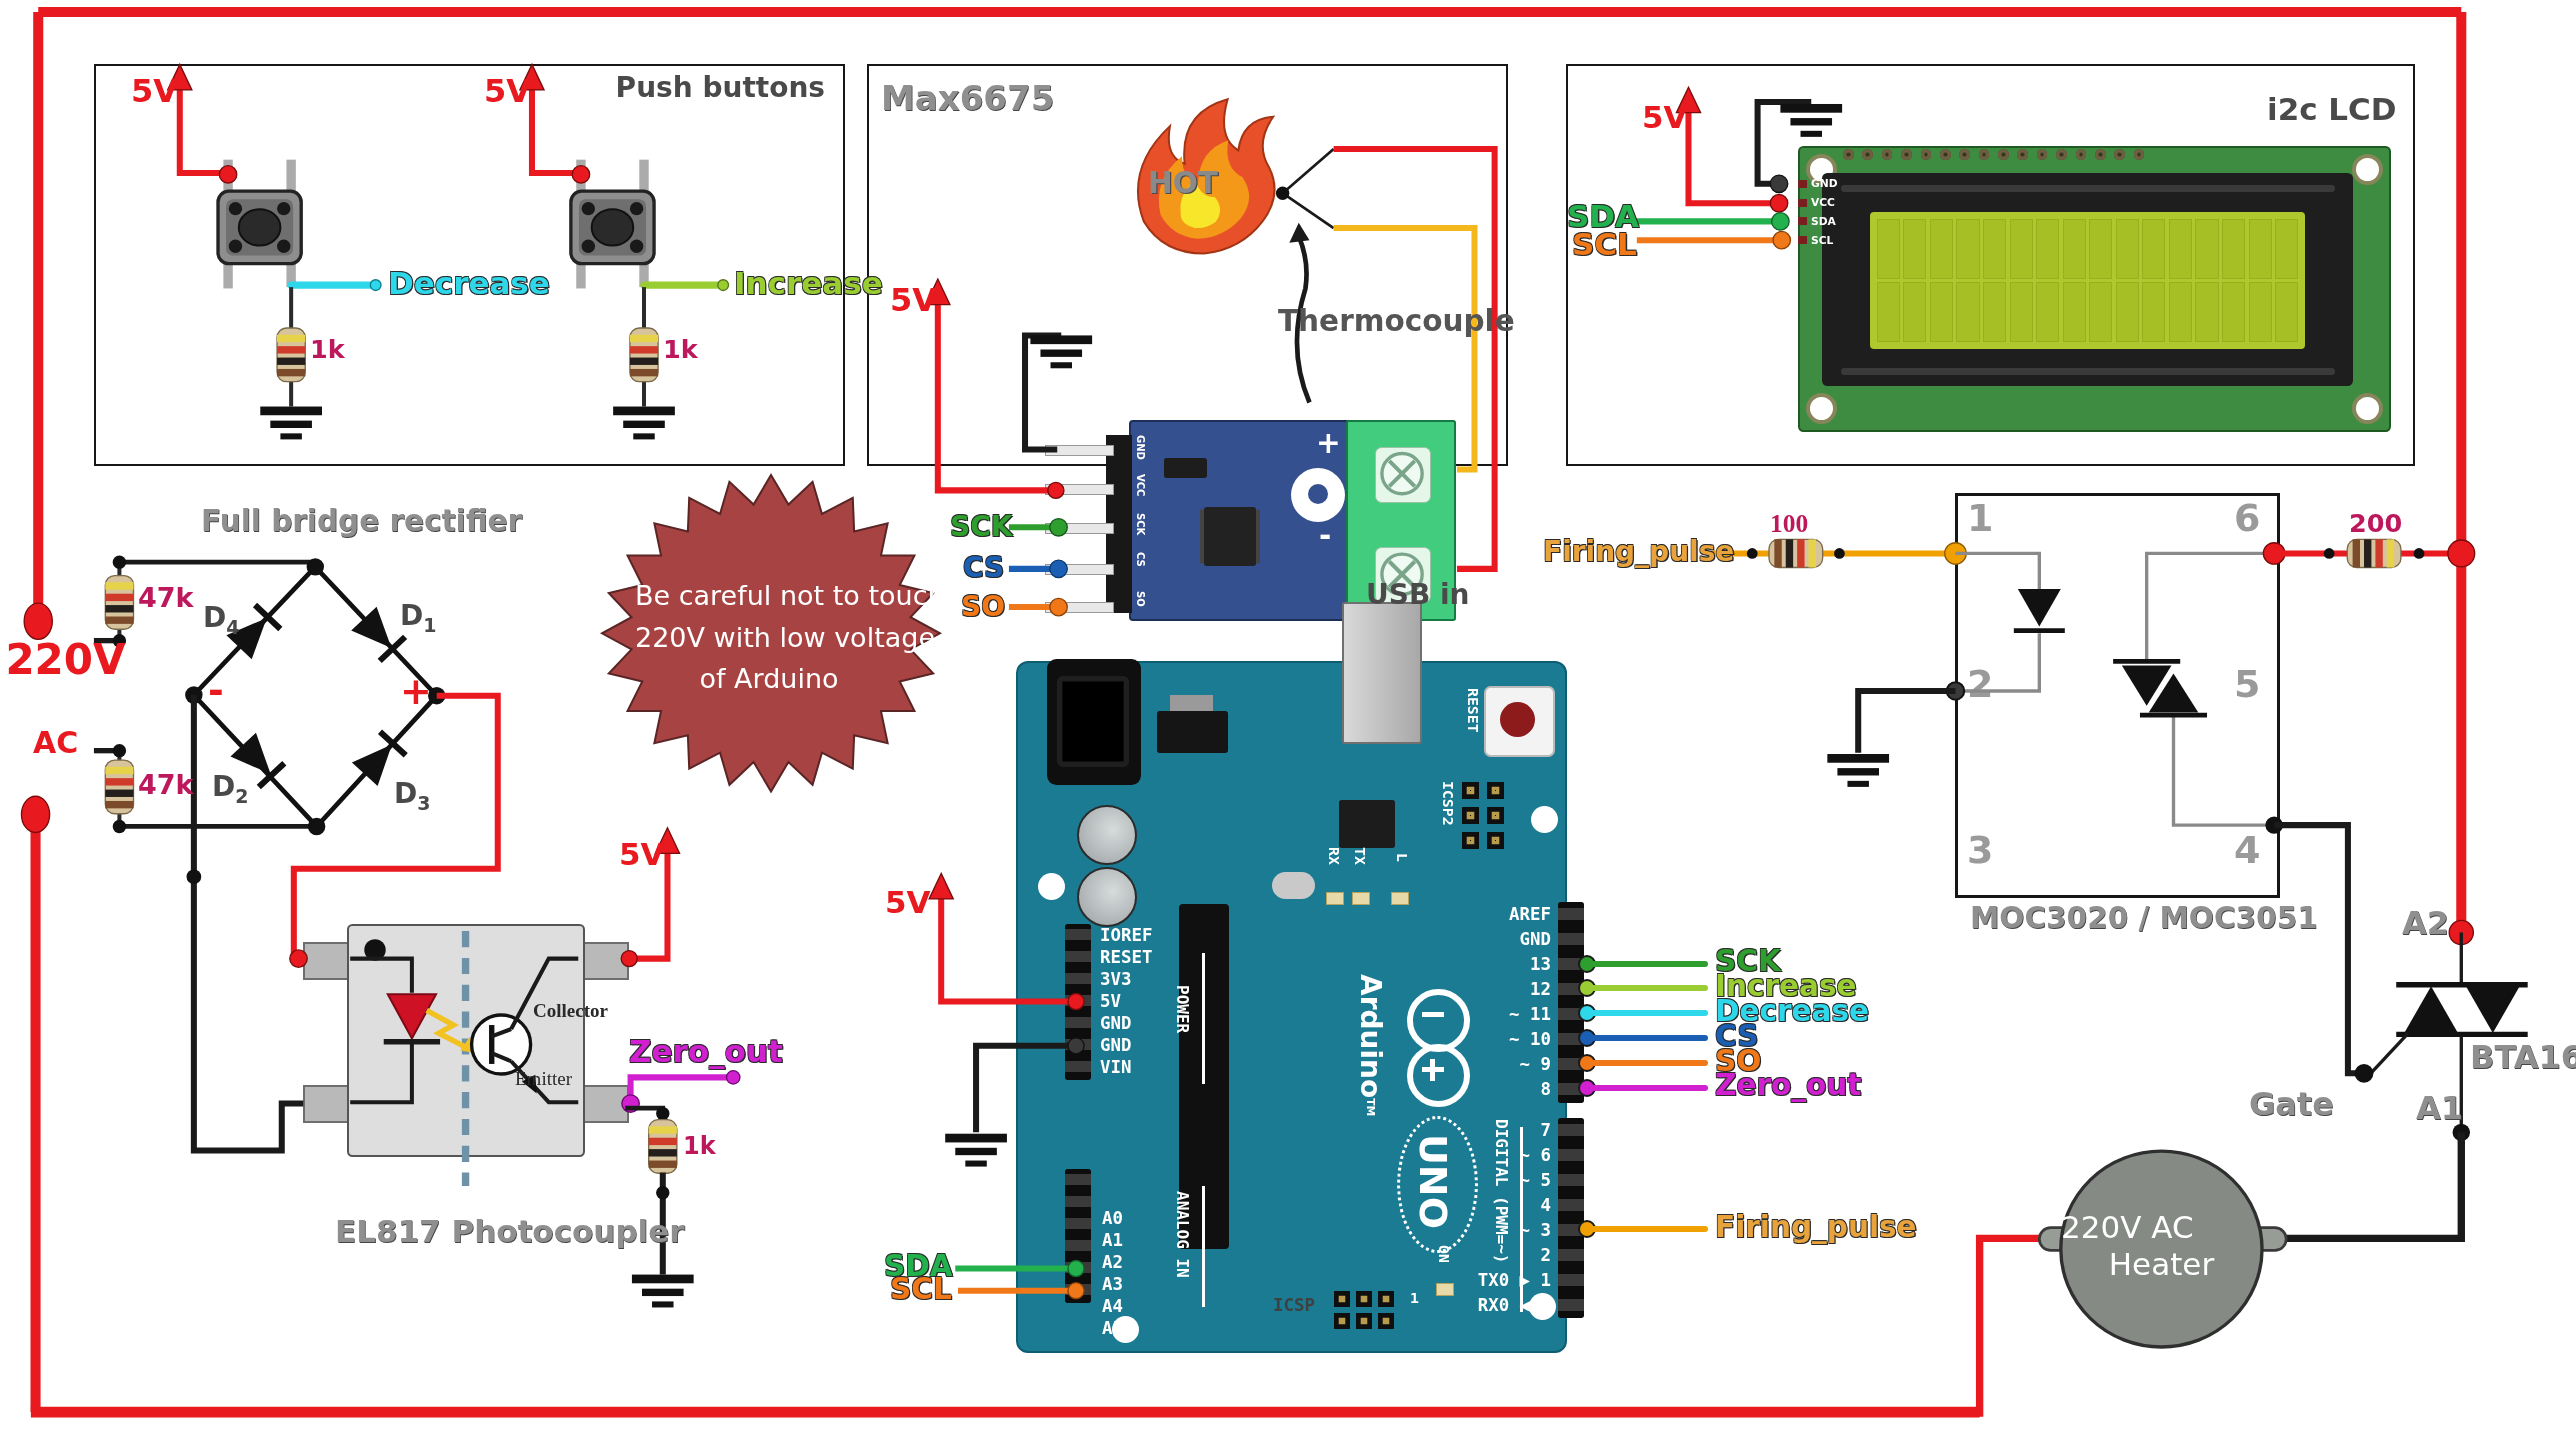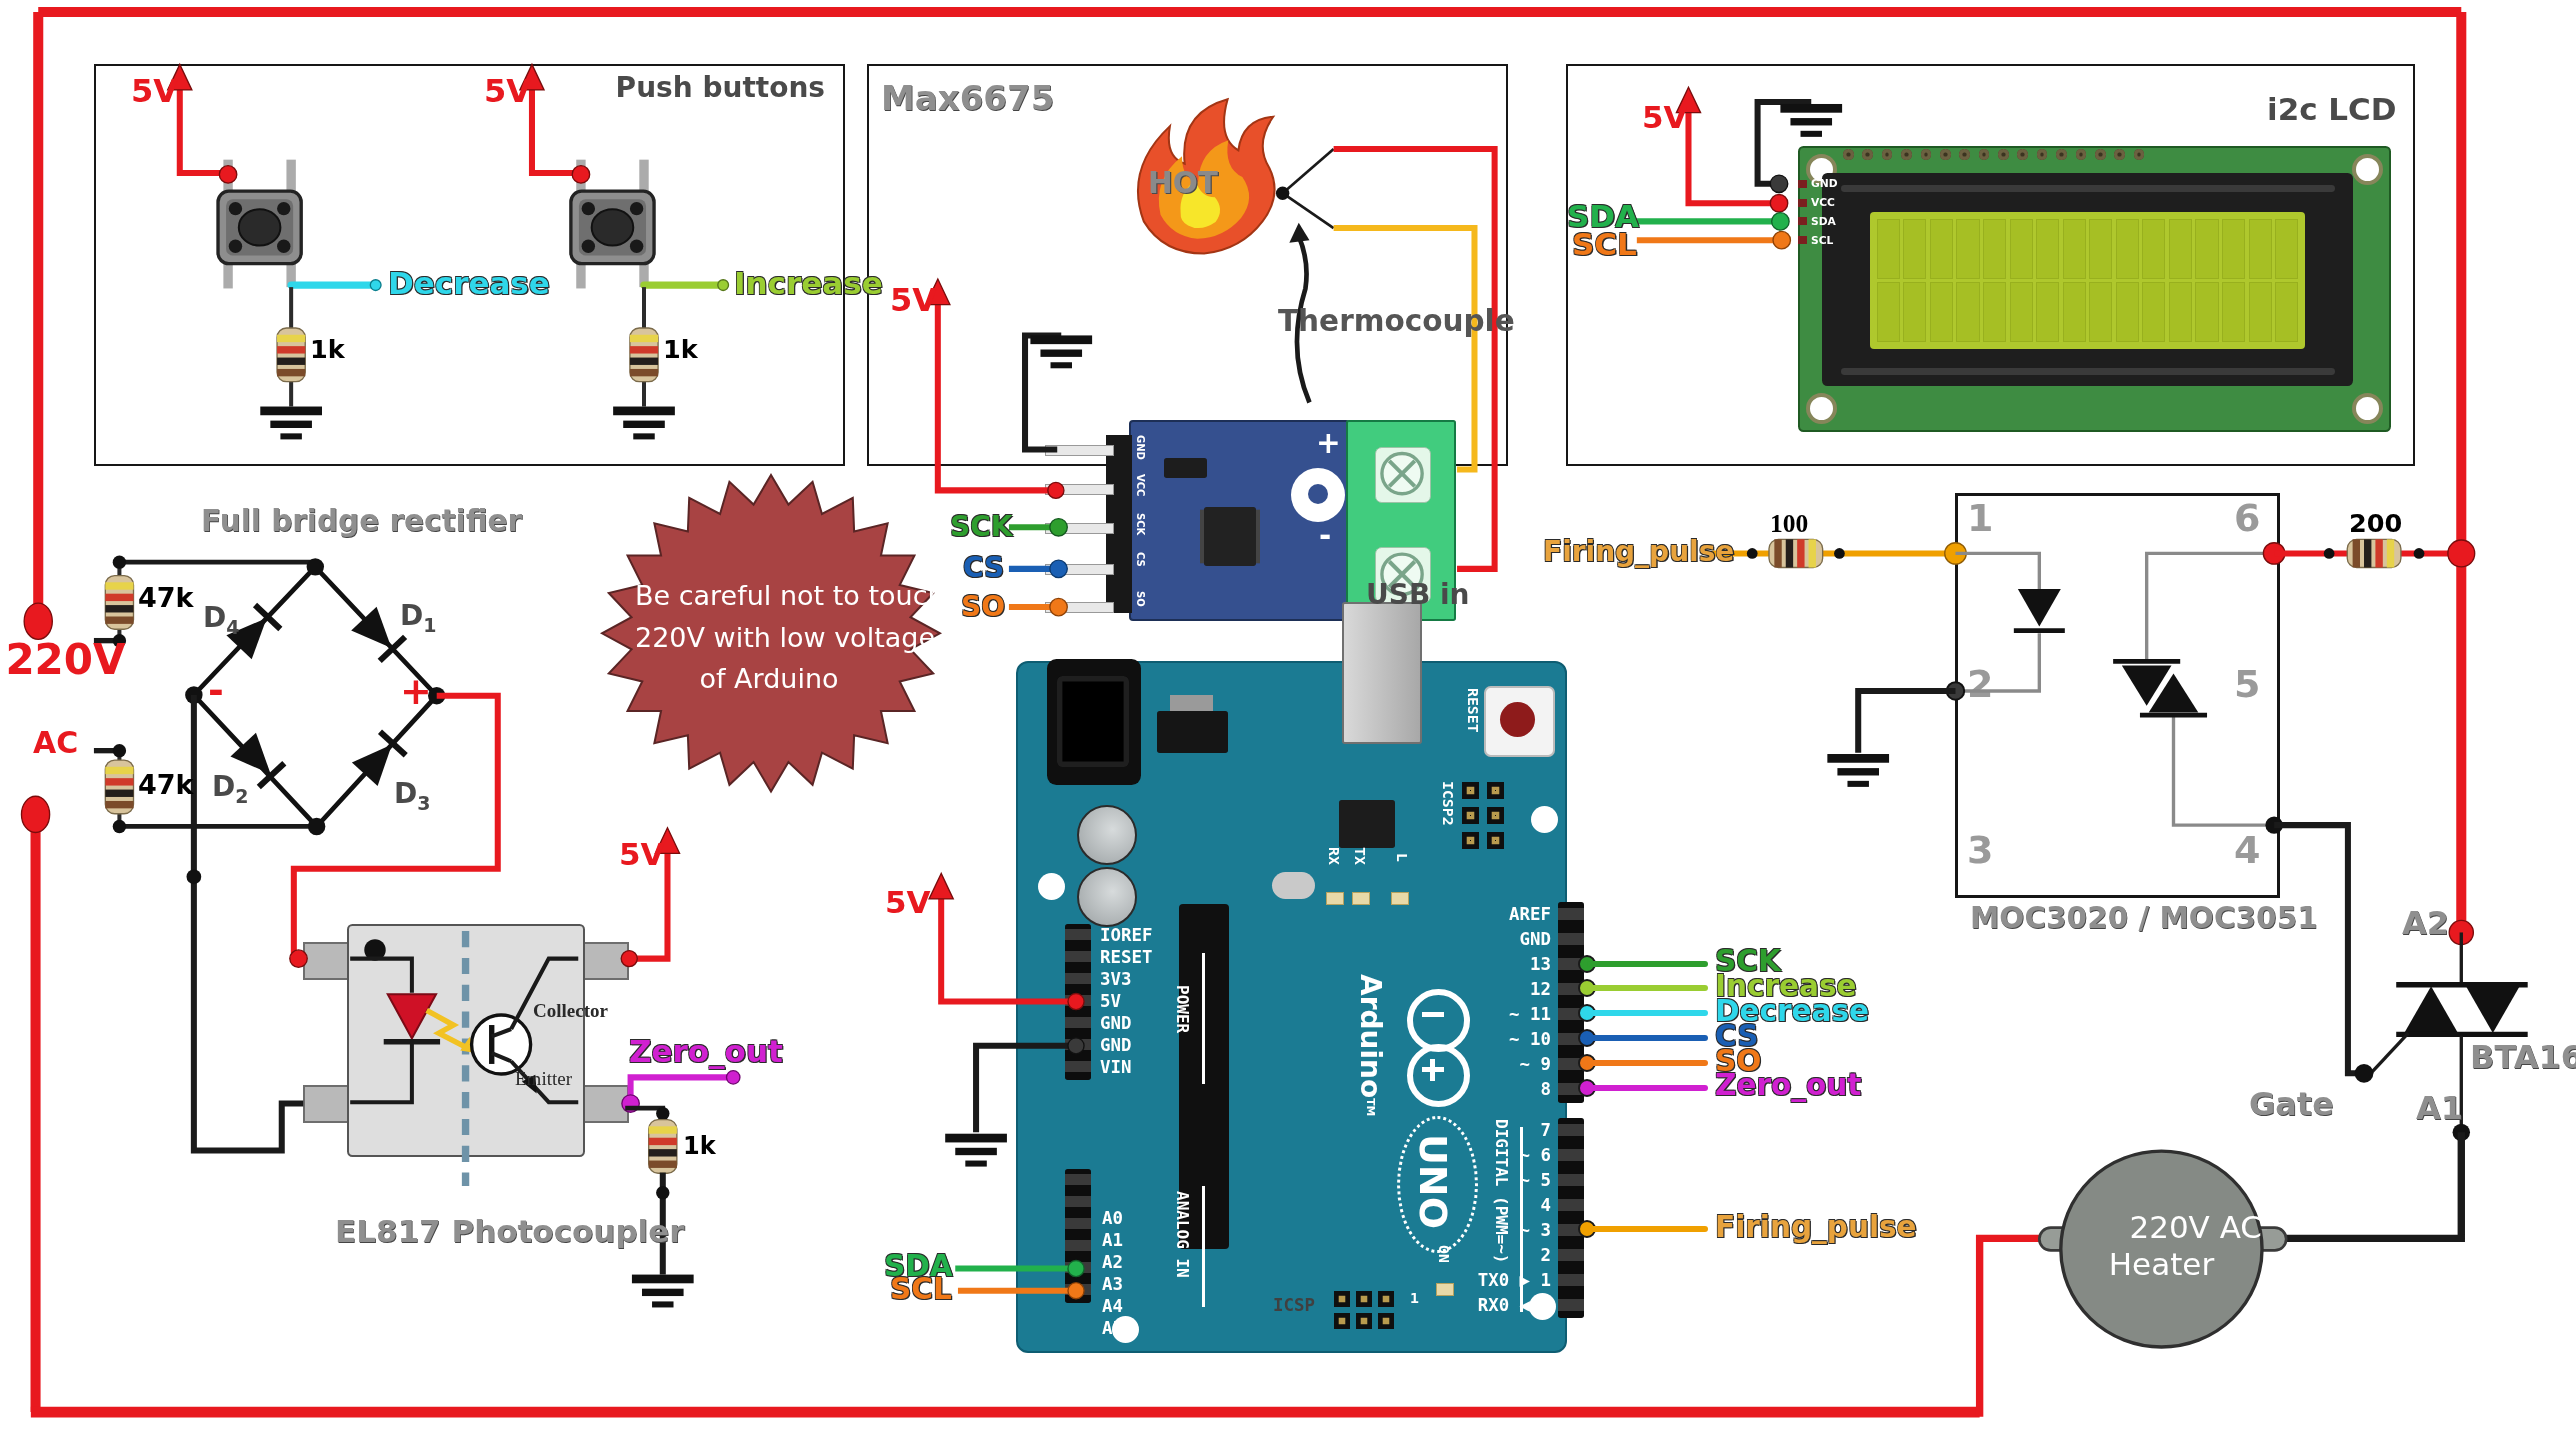--- a/index.html
+++ b/index.html
@@ -4,21 +4,21 @@
 <style>
   html,body{margin:0;padding:0;background:#ffffff;}
   body{width:2576px;height:1449px;position:relative;overflow:hidden;font-family:"DejaVu Sans",sans-serif;}
   .abs{position:absolute;}
   .lbl{position:absolute;font-weight:bold;white-space:nowrap;z-index:6;line-height:1;}
   .outl{text-shadow:1.3px 1.3px 0 #2b2b2b,-0.7px -0.7px 0 #2b2b2b,0.7px -0.7px 0 #2b2b2b,-0.7px 0.7px 0 #2b2b2b;}
   .souTl{text-shadow:0.7px 0.7px 0 #444;}
   .red{color:#E8191F;} .gray{color:#8F8F8F;} .dgray{color:#4A4A4A;}
   .cyan{color:#2FD7EA;} .lime{color:#9ACD32;} .grn{color:#22B14C;} .dgrn{color:#2E9E2E;}
   .blu{color:#1A5FB4;} .org{color:#F07818;} .amb{color:#E8A33D;} .mag{color:#D020D0;}
-  .rres{color:#000000;}
+  .rres{color:#be185d;}
   .box{position:absolute;border:2.7px solid #161616;background:#fff;z-index:1;}
   svg#wires{position:absolute;left:0;top:0;z-index:4;pointer-events:none;}
   .comp{position:absolute;z-index:2;}
   .lcd-holes{display:flex;gap:8.7px;z-index:3;}
   .lcd-holes span{width:10.7px;height:10.7px;border-radius:50%;background:#8a7d52;box-shadow:inset 0 0 0 3.4px #6b6140, inset 0 0 0 6px #3b3420;}
   .lcd-grid{display:grid;grid-template-columns:repeat(16,1fr);grid-template-rows:1fr 1fr;gap:3.4px;}
   .lcd-grid span{background:#A6BF24;border:0.7px solid #98B01E;}
   .pinstrip{position:absolute;background:#141414;background-image:repeating-linear-gradient(180deg,#0d0d0d 0 5.4px,#3a3a3a 5.4px 16px,#0d0d0d 16px 22px);border-radius:2.7px;}
   .pinstrip37{background-image:repeating-linear-gradient(180deg,#0d0d0d 0 6px,#3a3a3a 6px 18px,#0d0d0d 18px 25px);}
   .pinlist{position:absolute;display:flex;flex-direction:column;color:#fff;font-family:"DejaVu Sans Mono",monospace;font-weight:bold;z-index:3;}
@@ -568,15 +568,15 @@
 <div class="lbl amb outl" style="left:1543px;top:538px;font-size:28px;">Firing_pulse</div>
 <div class="lbl rres" style="left:1770px;top:511px;font-size:25.5px;font-family:Liberation Serif, serif;">100</div>
 <div class="lbl rres" style="left:2349px;top:511px;font-size:25.5px;">200</div>
 <div class="lbl gray souTl" style="left:1970px;top:904px;font-size:29.5px;text-align:right;">MOC3020 / MOC3051</div>
 
 <div class="lbl gray souTl" style="left:2402px;top:907px;font-size:32px;">A2</div>
 <div class="lbl gray souTl" style="left:2249px;top:1088px;font-size:32px;">Gate</div>
 <div class="lbl gray souTl" style="left:2416px;top:1092px;font-size:32px;">A1</div>
 <div class="lbl gray souTl" style="left:2470px;top:1041px;font-size:32px;">BTA16</div>
 
-<div class="lbl" style="left:2061px;top:1212px;width:201px;text-align:right;font-size:31px;color:#fff;font-weight:normal;z-index:6;">220V AC</div>
+<div class="lbl" style="left:2061px;top:1212px;width:201px;text-align:left;font-size:31px;color:#fff;font-weight:normal;z-index:6;">220V AC</div>
 <div class="lbl" style="left:2061px;top:1249px;width:201px;text-align:center;font-size:31px;color:#fff;font-weight:normal;z-index:6;">Heater</div>
 
 
 </body></html>

